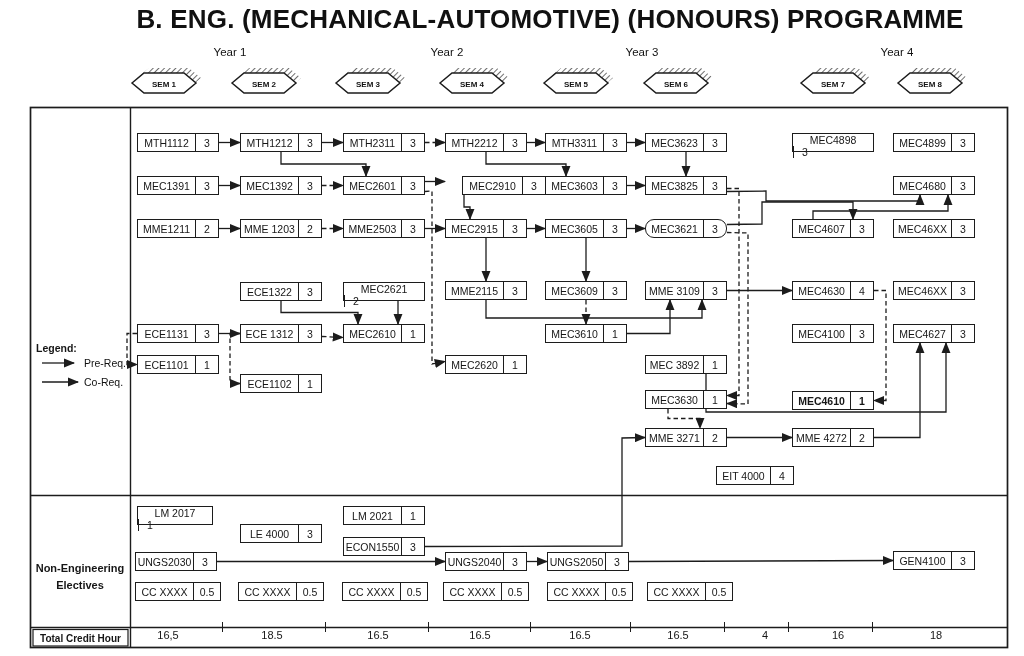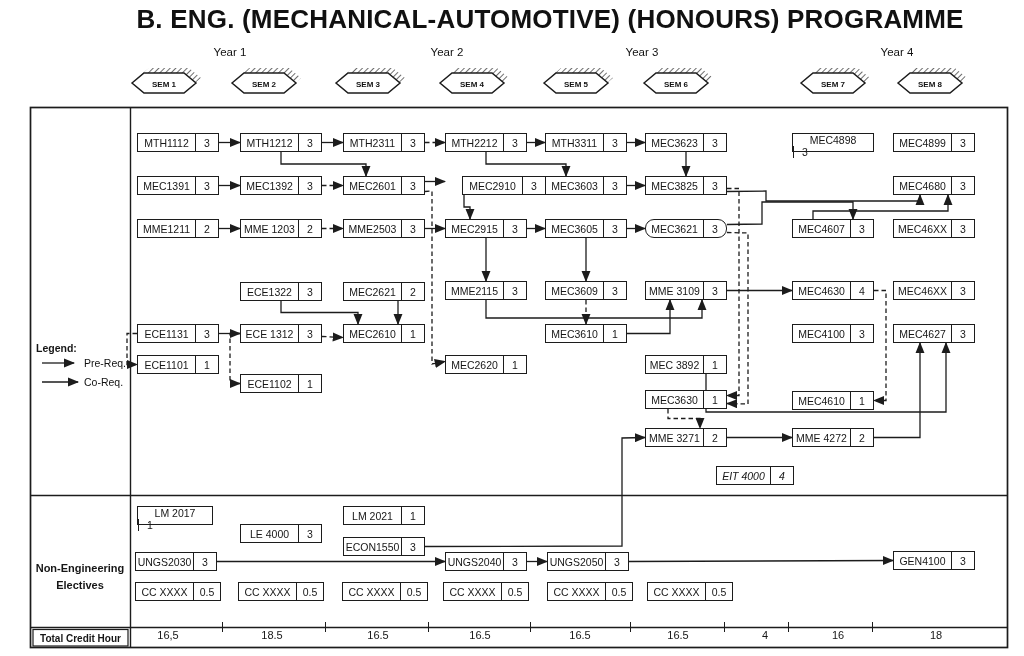--- a/index.html
+++ b/index.html
@@ -244,21 +244,21 @@
         <span class="credit">3</span>
       </div>
       <div class="course" style="left: 893px; top: 219px; width: 82px;">
         <span class="code">MEC46XX</span>
         <span class="credit">3</span>
       </div>
       <div class="course" style="left: 240px; top: 282px; width: 82px;">
         <span class="code">ECE1322</span>
         <span class="credit">3</span>
       </div>
-      <div class="course" style="left: 343px; top: 282px; width: 82px;">
+      <div class="course" style="left: 343px; top: 282px; width: 82px; flex-direction: column;">
         <span class="code">MEC2621</span>
         <span class="credit">2</span>
       </div>
       <div class="course" style="left: 445px; top: 281px; width: 82px;">
         <span class="code">MME2115</span>
         <span class="credit">3</span>
       </div>
       <div class="course" style="left: 545px; top: 281px; width: 82px;">
         <span class="code">MEC3609</span>
         <span class="credit">3</span>
@@ -312,33 +312,33 @@
         <span class="credit">1</span>
       </div>
       <div class="course" style="left: 240px; top: 374px; width: 82px;">
         <span class="code">ECE1102</span>
         <span class="credit">1</span>
       </div>
       <div class="course" style="left: 645px; top: 390px; width: 82px;">
         <span class="code">MEC3630</span>
         <span class="credit">1</span>
       </div>
-      <div class="course" style="left: 792px; top: 391px; width: 82px;">
+      <div class="course" style="left: 792px; top: 391px; width: 82px; font-weight: bold;">
         <span class="code">MEC4610</span>
         <span class="credit">1</span>
       </div>
       <div class="course" style="left: 645px; top: 428px; width: 82px;">
         <span class="code">MME 3271</span>
         <span class="credit">2</span>
       </div>
       <div class="course" style="left: 792px; top: 428px; width: 82px;">
         <span class="code">MME 4272</span>
         <span class="credit">2</span>
       </div>
-      <div class="course" style="left: 716px; top: 466px; width: 78px; font-style: italic;">
+      <div class="course" style="left: 716px; top: 466px; width: 78px;">
         <span class="code">EIT 4000</span>
         <span class="credit">4</span>
       </div>
       <div class="course" style="left: 137px; top: 506px; width: 76px; flex-direction: column;">
         <span class="code">LM 2017</span>
         <span class="credit">1</span>
       </div>
       <div class="course" style="left: 240px; top: 524px; width: 82px;">
         <span class="code">LE 4000</span>
         <span class="credit">3</span>

